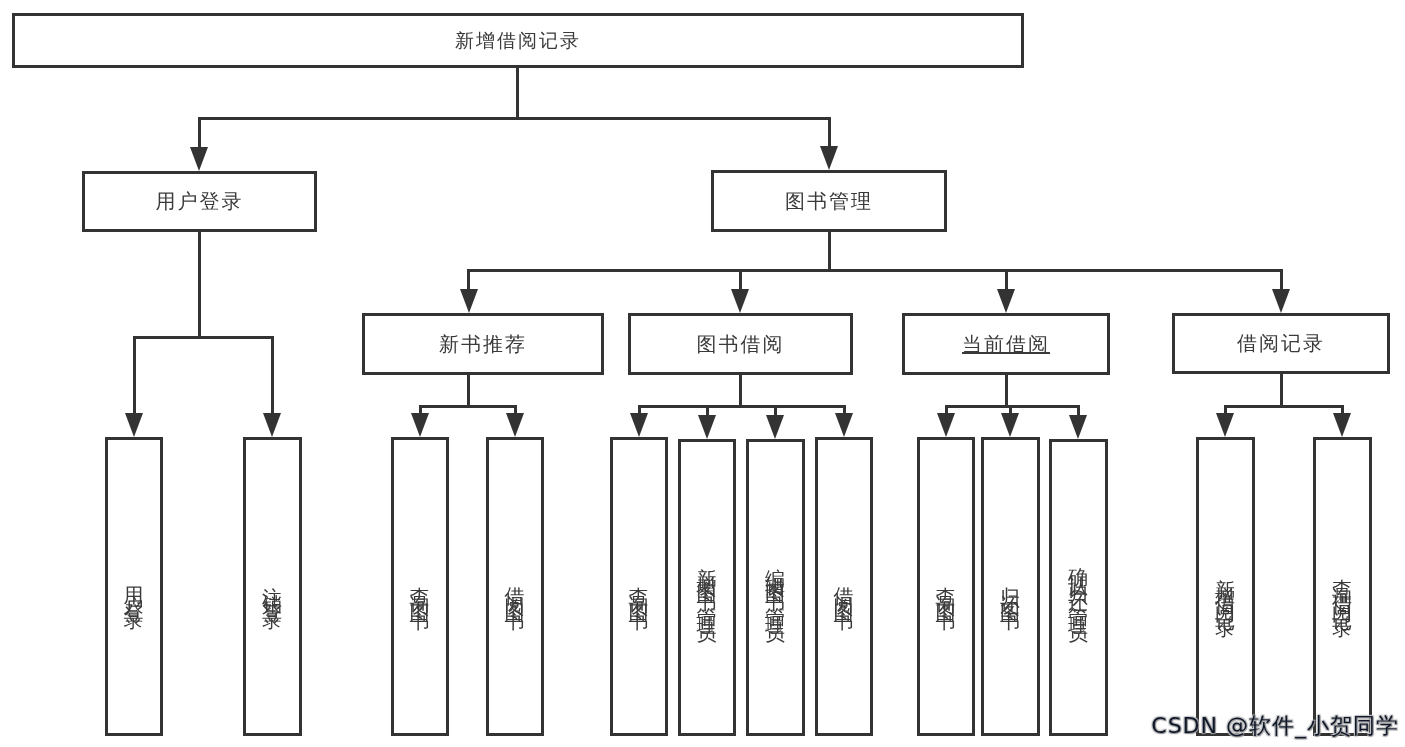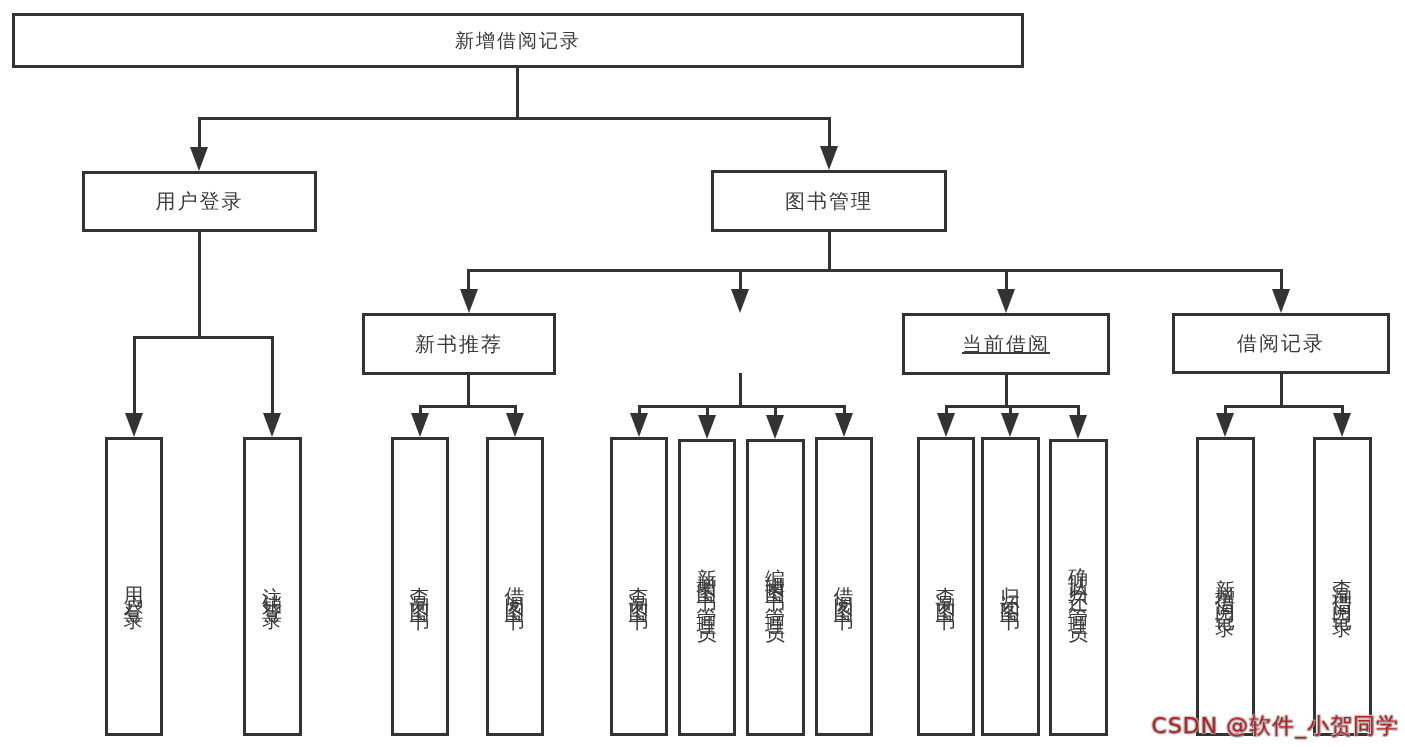--- a/index.html
+++ b/index.html
@@ -25,21 +25,21 @@
   .vline{position:absolute;width:3px;background:#333333;}
   .hline{position:absolute;height:3px;background:#333333;}
   .arrow{
     position:absolute;width:0;height:0;
     border-left:9px solid transparent;
     border-right:9px solid transparent;
     border-top:24px solid #333333;
   }
   .watermark{
     position:absolute;right:6px;bottom:6px;
-    font-size:22px;letter-spacing:1px;color:#b91c1c;
+    font-size:22px;letter-spacing:1px;color:#0f172a;
     text-shadow:1px 1px 1px #8f8f8f,-1px -1px 1px #cccccc,1px -1px 1px #b5b5b5,-1px 1px 1px #b5b5b5;
   }
 </style>
 </head>
 <body>
 
 <div class="stage">
 
   <div class="box rootbox" style="left:12px;top:13px;width:1012px;height:55px;">
     <span>新增借阅记录</span>
@@ -70,22 +70,25 @@
   <div class="hline" style="left:467px;top:269px;width:816px;"></div>
   <div class="vline" style="left:467px;top:269px;height:22px;"></div>
   <div class="arrow" style="left:460px;top:289px;"></div>
   <div class="vline" style="left:739px;top:269px;height:22px;"></div>
   <div class="arrow" style="left:731px;top:289px;"></div>
   <div class="vline" style="left:1005px;top:269px;height:22px;"></div>
   <div class="arrow" style="left:997px;top:289px;"></div>
   <div class="vline" style="left:1280px;top:269px;height:22px;"></div>
   <div class="arrow" style="left:1272px;top:289px;"></div>
 
-  <div class="box hbox" style="left:362px;top:313px;width:194px;height:62px;">
+  <div class="box hbox" style="left:362px;top:313px;width:242px;height:62px;">
     <span>新书推荐</span>
+  </div>
+  <div class="box hbox" style="left:628px;top:313px;width:225px;height:62px;">
+    <span>图书借阅</span>
   </div>
   <div class="box hbox" style="left:902px;top:313px;width:208px;height:62px;text-decoration:underline;">
     <span>当前借阅</span>
   </div>
   <div class="box hbox" style="left:1172px;top:313px;width:218px;height:61px;">
     <span>借阅记录</span>
   </div>
 
   <div class="vline" style="left:467px;top:373px;height:35px;"></div>
   <div class="hline" style="left:419px;top:405px;width:98px;"></div>

